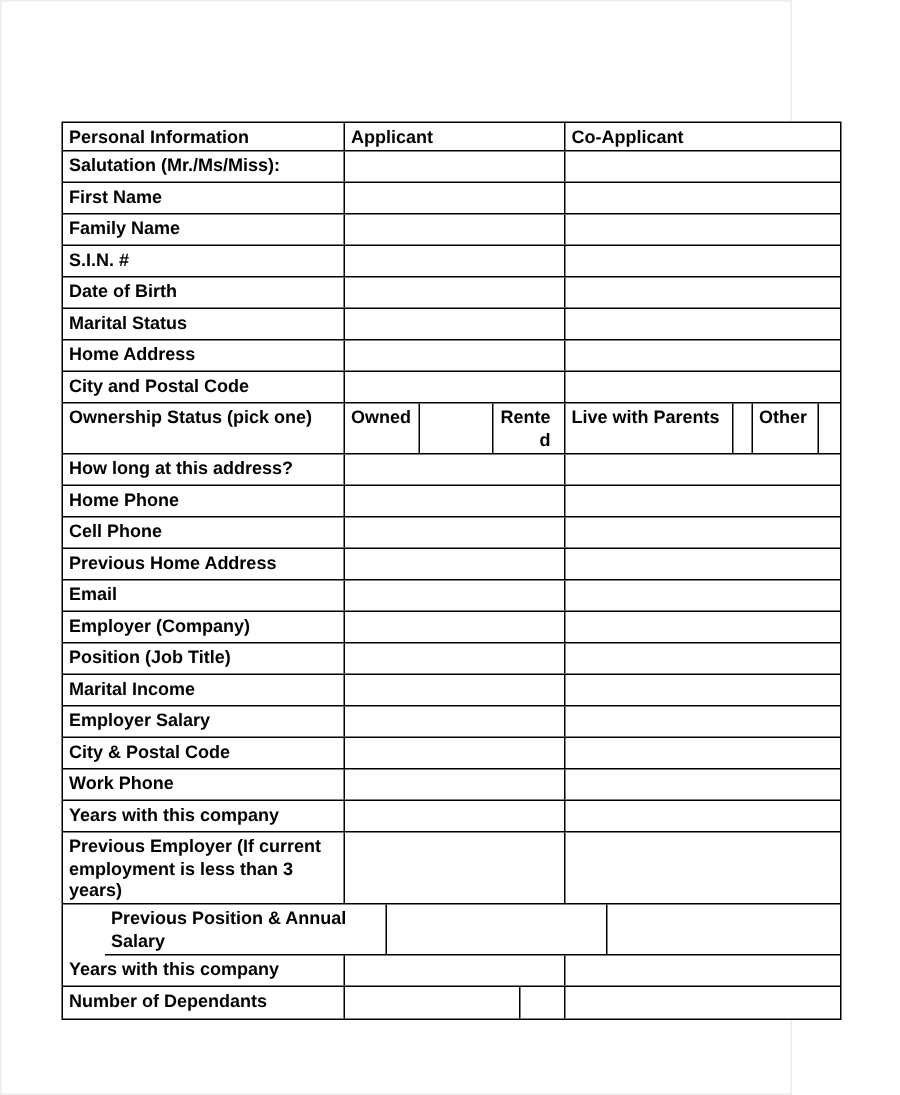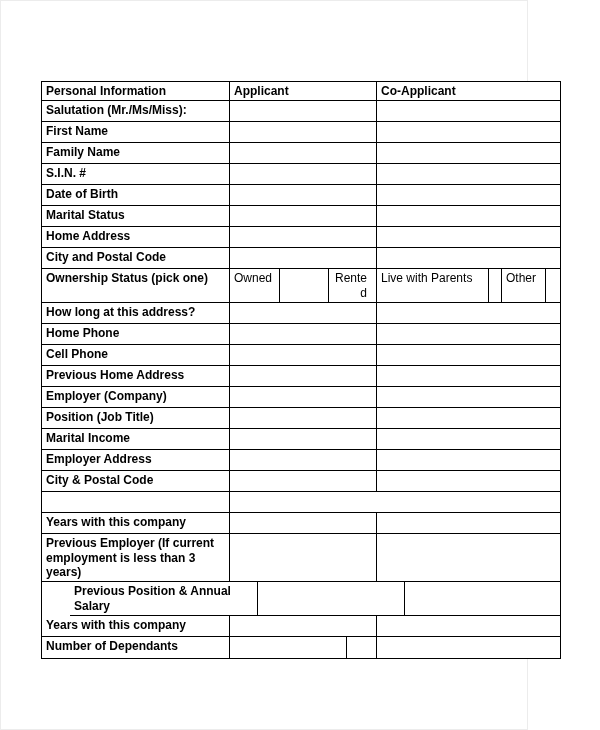--- a/index.html
+++ b/index.html
@@ -39,21 +39,21 @@
   }
   .cell:last-child { border-right: none; }
   .label { font-weight: bold; }
   .row-header { min-height: 18px; }
   .row-header .cell { font-weight: bold; }
   .center { }
   .row-ownership {
     grid-template-columns: 188px 50px 49px 48px 112px 13px 44px 14px;
     min-height: 30px;
   }
-  .option { font-weight: normal; }
+  .option { font-weight: bold; }
   .narrow { display: inline-block; max-width: 34px; overflow-wrap: break-word; word-break: break-word; text-align: right; }
   .row-tall { min-height: 44px; }
   .row-mid { min-height: 29px; margin-left: 28px; }
   .row-dependants { grid-template-columns: 188px 117px 30px 183px; }
 </style>
 </head>
 <body>
 
 <div class="page">
   <div class="form-table">
@@ -140,52 +140,58 @@
       <div class="cell"></div>
       <div class="cell"></div>
     </div>
 
     <div class="row">
       <div class="cell label">Previous Home Address</div>
       <div class="cell"></div>
       <div class="cell"></div>
     </div>
 
+    <div class="row">
+      <div class="cell label">Email</div>
+      <div class="cell"></div>
+      <div class="cell"></div>
+    </div>
 
     <div class="row">
       <div class="cell label">Employer (Company)</div>
       <div class="cell"></div>
       <div class="cell"></div>
     </div>
 
     <div class="row">
       <div class="cell label">Position (Job Title)</div>
       <div class="cell"></div>
       <div class="cell"></div>
     </div>
 
     <div class="row">
       <div class="cell label">Marital Income</div>
       <div class="cell"></div>
       <div class="cell"></div>
     </div>
 
     <div class="row">
-      <div class="cell label">Employer Address</div>
+      <div class="cell label">Employer Salary</div>
       <div class="cell"></div>
       <div class="cell"></div>
     </div>
 
     <div class="row">
       <div class="cell label">City &amp; Postal Code</div>
       <div class="cell"></div>
       <div class="cell"></div>
     </div>
 
     <div class="row">
+      <div class="cell label">Work Phone</div>
       <div class="cell"></div>
       <div class="cell"></div>
     </div>
 
     <div class="row">
       <div class="cell label">Years with this company</div>
       <div class="cell"></div>
       <div class="cell"></div>
     </div>
 

